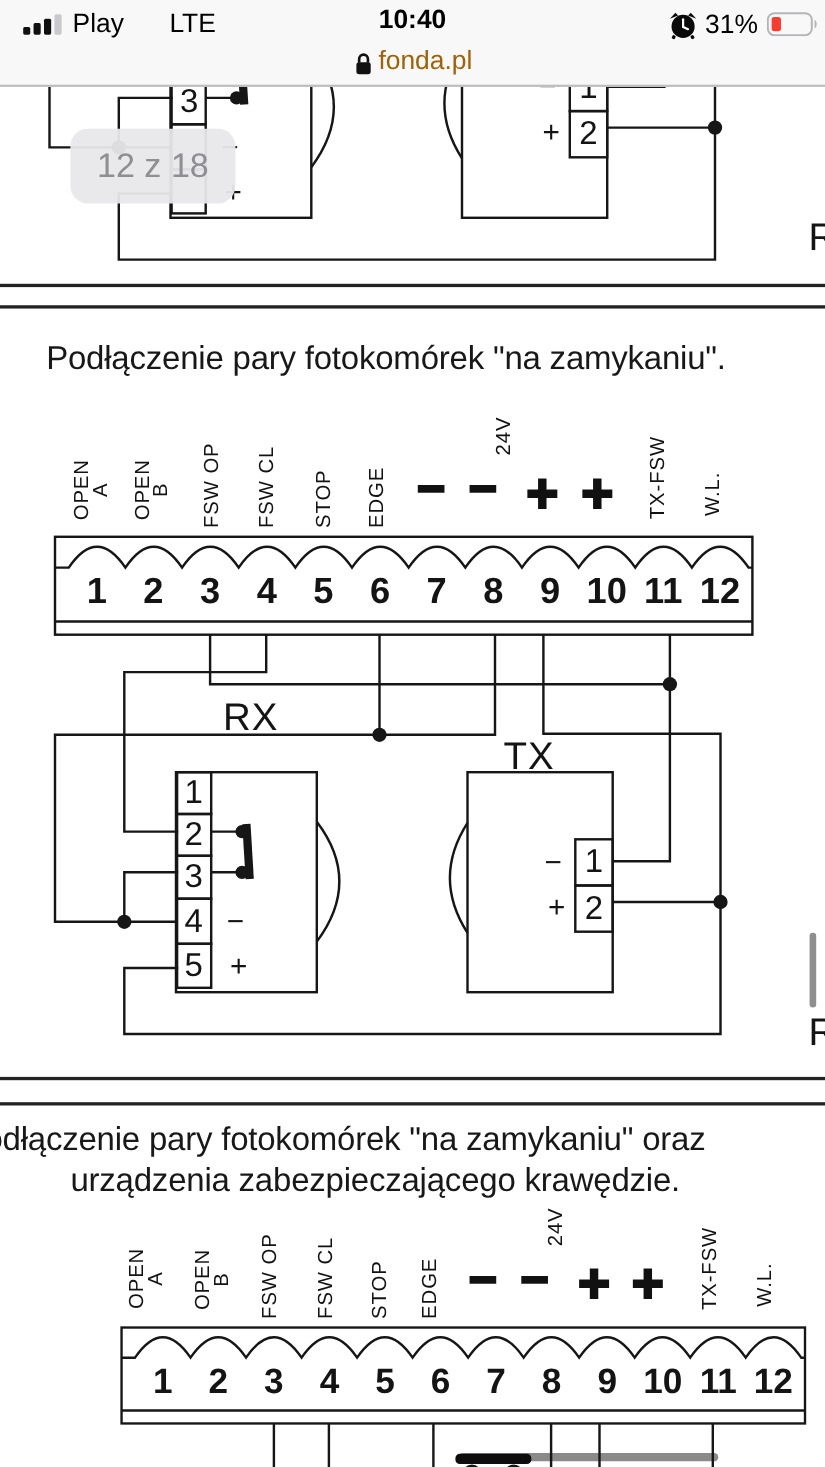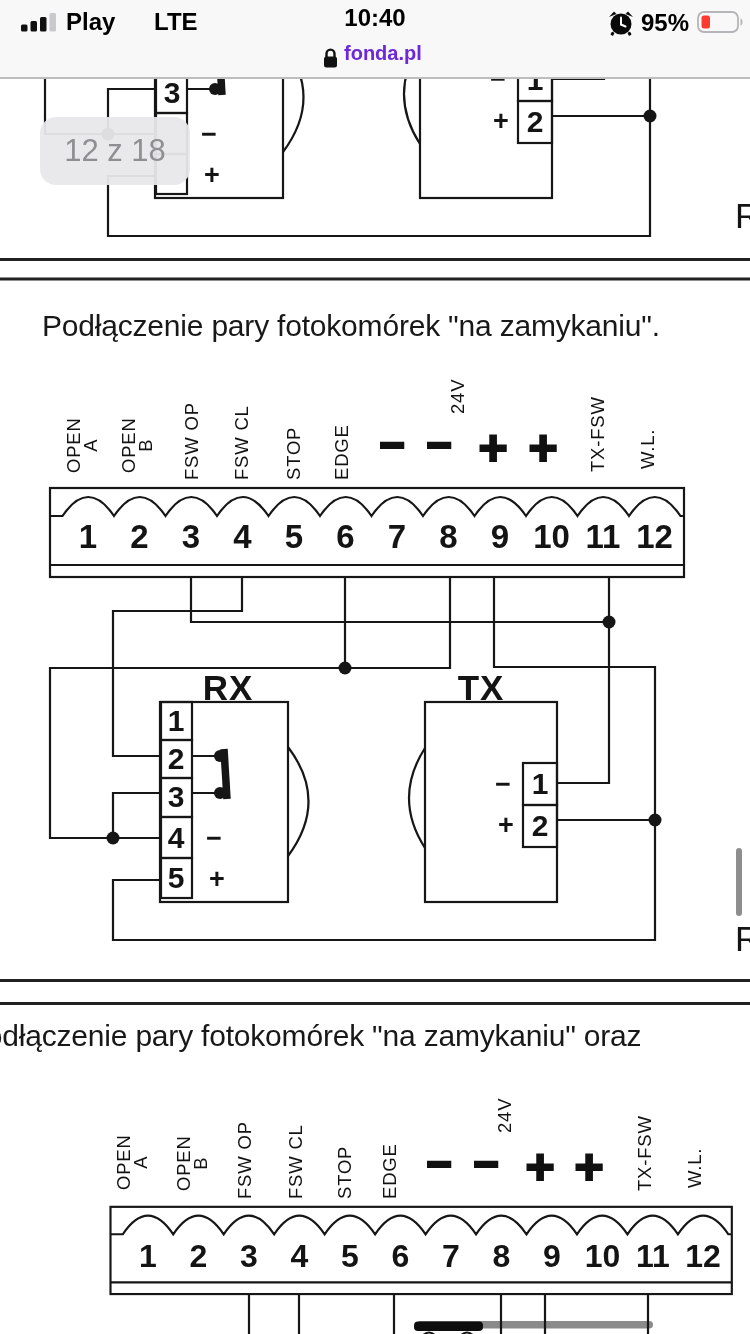--- a/index.html
+++ b/index.html
@@ -1,21 +1,21 @@
 <!DOCTYPE html>
 <html><head>
 <meta charset="utf-8">
 <style>
   html,body{margin:0;padding:0;background:#ddd;}
   .screen{position:relative;width:750px;height:1334px;background:#ffffff;overflow:hidden;
           font-family:"Liberation Sans",sans-serif;color:#111;}
   
   .svg-layer{position:absolute;left:0;top:0;z-index:1;}
-  .txt{position:absolute;z-index:2;white-space:nowrap;font-weight:bold;}
-  .badge{position:absolute;z-index:5;}
+  .txt{position:absolute;z-index:2;white-space:nowrap;}
+  .badge{position:absolute;z-index:5;margin-left:24px;}
   .statusbar{position:absolute;left:0;top:0;width:750px;height:77px;background:#f8f8f8;
              border-bottom:2px solid #bdbdbd;z-index:10;}
   .statusbar .txt{z-index:11;}
   
   .num{transform:translate(-50%,-50%);font-weight:bold;font-size:33px;color:#141414;}
   .num-b{font-size:32px;}
   .pin{transform:translate(-50%,-50%);font-size:30px;color:#141414;}
   .sign{transform:translate(-50%,-50%);font-size:27px;color:#141414;}
   .rxtx{transform:translate(-50%,-50%);font-size:35px;letter-spacing:1px;color:#141414;}
   .vlabel{position:absolute;z-index:2;transform-origin:0 100%;transform:rotate(-90deg);
@@ -23,21 +23,21 @@
           white-space:nowrap;color:#121212;}
   .sym{position:absolute;z-index:2;transform:translate(-50%,-50%);font-weight:bold;
        color:#111;-webkit-text-stroke:2.2px #111;}
   .sym-minus{font-size:44px;}
   .sym-plus{font-size:50px;}
   .title{position:absolute;z-index:2;font-size:30px;color:#181818;letter-spacing:-0.2px;}
   .side-r{position:absolute;z-index:2;font-size:35px;color:#141414;}
   
   .sb-text{font-size:24px;color:#000;}
   .sb-time{font-weight:bold;}
-  .url-text{font-size:20px;color:#6d28d9;}
+  .url-text{font-size:24px;color:#a16207;}
   .icon{position:absolute;z-index:11;}
   
   .page-badge{left:40px;top:117px;width:150px;height:68px;border-radius:16px;
               background:rgba(232,232,234,0.95);display:flex;align-items:center;justify-content:center;}
   .page-badge span{font-size:31px;color:#8e8e93;}
   
   .scrollbar{position:absolute;left:736px;top:848px;width:6px;height:68px;border-radius:3px;
              background:#8e8e8e;z-index:6;}
 </style>
 </head>
@@ -102,20 +102,21 @@
     <rect x="414" y="1321.5" width="69" height="9.5" rx="4" fill="#0d0d0d" stroke="none"></rect>
     <g fill="none" stroke="#161616" stroke-width="2.2">
       <circle cx="429" cy="1340" r="7.5"></circle>
       <circle cx="467" cy="1340" r="7.5"></circle>
     </g>
     <path d="M249,1294 V1334 M299,1294 V1334 M394,1294 V1334 M501,1294 V1334 M545,1294 V1334 M648,1294 V1334" fill="none" stroke="#161616" stroke-width="2.2"></path>
   </svg>
 
   <div class="title" style="left:42px;top:309px">Podłączenie pary fotokomórek "na zamykaniu".</div>
   <div class="title" style="left:-34px;top:1019px">Podłączenie pary fotokomórek "na zamykaniu" oraz</div>
+  <div class="title" style="left:64px;top:1057px">urządzenia zabezpieczającego krawędzie.</div>
   <div class="side-r" style="left:735px;top:196px">R</div>
   <div class="side-r" style="left:735px;top:919px">R</div>
 
   <div class="vlabel" style="left:99px;top:439px"><span>OPEN</span><br><span>A</span></div>
   <div class="vlabel" style="left:154px;top:439px"><span>OPEN</span><br><span>B</span></div>
   <div class="vlabel" style="left:200px;top:463px">FSW OP</div>
   <div class="vlabel" style="left:250px;top:463px">FSW CL</div>
   <div class="vlabel" style="left:302px;top:463px">STOP</div>
   <div class="vlabel" style="left:350px;top:463px">EDGE</div>
   <div class="vlabel" style="left:466px;top:397px">24V</div>
@@ -132,21 +133,21 @@
   <span class="txt num" style="left:242.5px;top:537px">4</span>
   <span class="txt num" style="left:294px;top:537px">5</span>
   <span class="txt num" style="left:345.5px;top:537px">6</span>
   <span class="txt num" style="left:397px;top:537px">7</span>
   <span class="txt num" style="left:448.5px;top:537px">8</span>
   <span class="txt num" style="left:500px;top:537px">9</span>
   <span class="txt num" style="left:551.5px;top:537px">10</span>
   <span class="txt num" style="left:603px;top:537px">11</span>
   <span class="txt num" style="left:654.5px;top:537px">12</span>
 
-  <span class="txt rxtx" style="left:228px;top:688px">RX</span>
+  <span class="txt rxtx" style="left:228px;top:653px">RX</span>
   <span class="txt rxtx" style="left:481px;top:688px">TX</span>
   <span class="txt pin" style="left:176px;top:721px">1</span>
   <span class="txt pin" style="left:176px;top:759px">2</span>
   <span class="txt pin" style="left:176px;top:797px">3</span>
   <span class="txt pin" style="left:176px;top:838px">4</span>
   <span class="txt pin" style="left:176px;top:878px">5</span>
   <span class="txt sign" style="left:214px;top:838px">−</span>
   <span class="txt sign" style="left:217px;top:879px">+</span>
   <span class="txt pin" style="left:540px;top:784px">1</span>
   <span class="txt pin" style="left:540px;top:826px">2</span>
@@ -210,21 +211,21 @@
         <path d="M3,8 L8,2.5 L10.5,5 Z"></path>
         <path d="M27,8 L22,2.5 L19.5,5 Z"></path>
         <rect x="5" y="23" width="3" height="3.5" rx="1" transform="rotate(30 6.5 24.7)"></rect>
         <rect x="22" y="23" width="3" height="3.5" rx="1" transform="rotate(-30 23.5 24.7)"></rect>
       </g>
       <g stroke="#ffffff" stroke-width="2" stroke-linecap="round" fill="none">
         <path d="M15,15.5 V8.5"></path>
         <path d="M15,15.5 L19.5,17.5"></path>
       </g>
     </svg>
-    <span class="txt sb-text" style="left:641px;top:9px">95%</span>
+    <span class="txt sb-text" style="left:641px;top:9px">31%</span>
     <svg class="icon" style="left:697px;top:11px" width="48" height="22" viewBox="0 0 48 22">
       <rect x="1" y="1" width="40" height="20" rx="6" fill="none" stroke="#b5b5b9" stroke-width="1.8"></rect>
       <rect x="4.5" y="4.5" width="8.5" height="13" rx="2.5" fill="#ff3b30"></rect>
       <path d="M43.5,7.2 c2.6,0.9 2.6,6.7 0,7.6 Z" fill="#b5b5b9"></path>
     </svg>
     <div style="position:absolute;left:310px;top:40px;width:140px;height:32px;z-index:11;">
       <svg class="icon" style="left:12px;top:7px" width="17" height="22" viewBox="0 0 17 22">
         <path d="M4.5,10 V6.8 a4,4.2 0 0 1 8,0 V10" stroke="#111" stroke-width="2.4" fill="none"></path>
         <rect x="2" y="9.5" width="13" height="11" rx="2.5" fill="#111"></rect>
       </svg>

